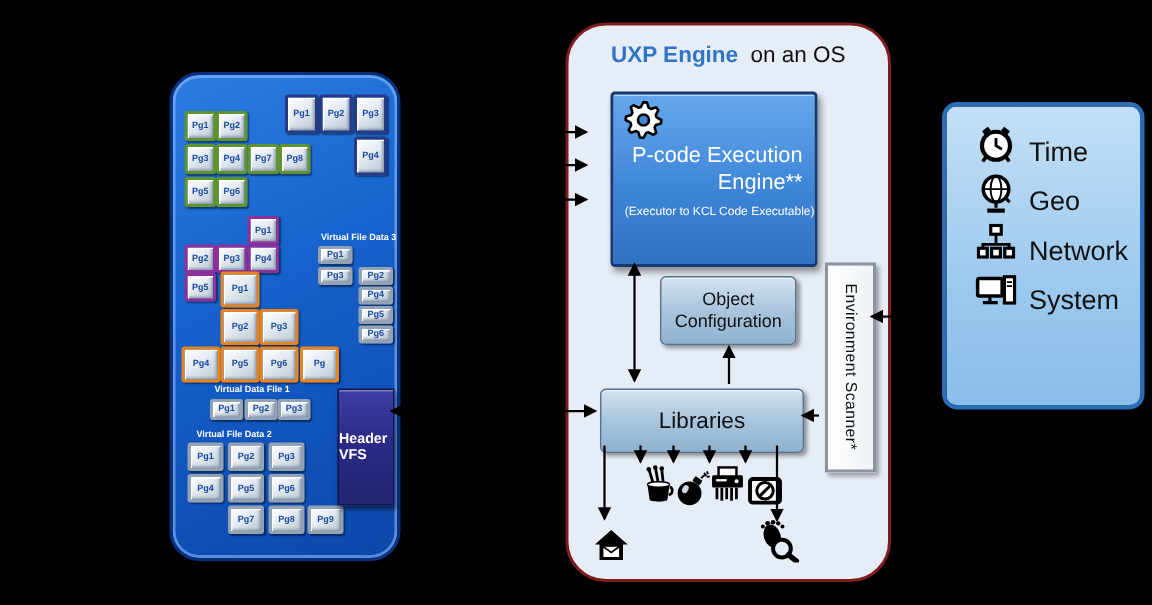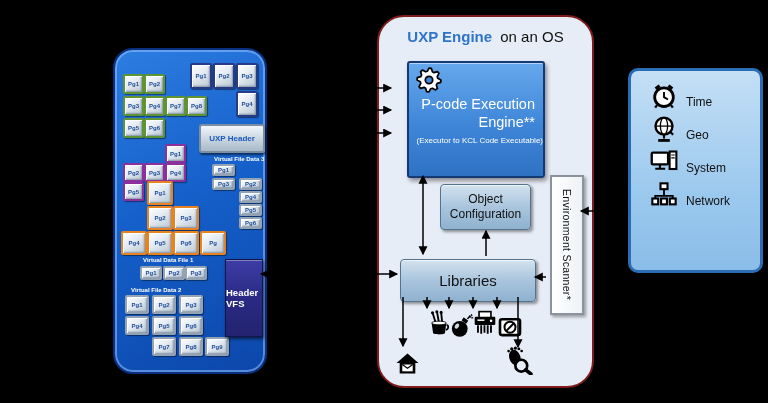--- a/index.html
+++ b/index.html
@@ -72,21 +72,21 @@
     background:linear-gradient(180deg,#c4dff5 0%,#9cc9ee 60%,#8abde8 100%);
     border:3px solid #2a6db5;box-shadow:2px 3px 6px rgba(0,0,0,.7);box-sizing:border-box;}
   #env-header{margin:8px 8px 0;height:44px;border-radius:9px;
     background:linear-gradient(180deg,#4b90e0 0%,#1255b8 50%,#0a3f9a 100%);
     border:2px solid #082f72;box-shadow:inset 0 1px 0 rgba(255,255,255,.45), 1px 2px 3px rgba(0,0,0,.5);
     display:flex;align-items:center;justify-content:center;text-align:center;
     font-size:12.5px;font-weight:bold;color:#fff;line-height:1.25;padding:0 6px;box-sizing:border-box;}
   #env-items{margin:8px 0 0 18px;}
   .env-item{display:flex;align-items:center;height:33px;}
   .env-item .ic{width:30px;height:28px;flex:0 0 30px;display:flex;align-items:center;justify-content:center;}
-  .env-item .lb{margin-left:7px;font-size:12px;color:#111;margin-top:12px;}
+  .env-item .lb{margin-left:7px;font-size:18px;color:#111;margin-top:12px;}
 
   #arrows{position:absolute;left:0;top:0;width:768px;height:403px;pointer-events:none;}
 </style>
 </head>
 <body>
 
 <div id="canvas">
 
 
   <div id="vfs-box">
@@ -127,21 +127,20 @@
         <div class="tile" style="left: 10px; top: 245px; width: 20px; height: 15px; border: 2px solid rgb(147, 163, 179);">Pg1</div>
         <div class="tile" style="left: 37px; top: 245px; width: 20px; height: 15px; border: 2px solid rgb(147, 163, 179);">Pg2</div>
         <div class="tile" style="left: 64px; top: 245px; width: 20px; height: 15px; border: 2px solid rgb(147, 163, 179);">Pg3</div>
         <div class="tile" style="left: 10px; top: 266px; width: 20px; height: 15px; border: 2px solid rgb(147, 163, 179);">Pg4</div>
         <div class="tile" style="left: 37px; top: 266px; width: 20px; height: 15px; border: 2px solid rgb(147, 163, 179);">Pg5</div>
         <div class="tile" style="left: 64px; top: 266px; width: 20px; height: 15px; border: 2px solid rgb(147, 163, 179);">Pg6</div>
         <div class="tile" style="left: 37px; top: 287px; width: 20px; height: 15px; border: 2px solid rgb(147, 163, 179);">Pg7</div>
         <div class="tile" style="left: 64px; top: 287px; width: 20px; height: 15px; border: 2px solid rgb(147, 163, 179);">Pg8</div>
         <div class="tile" style="left: 90px; top: 287px; width: 20px; height: 15px; border: 2px solid rgb(147, 163, 179);">Pg9</div>
       </div>
-    <div id="uxp-header-box">UXP Header</div>
     <div id="file-labels">
         <div class="file-label" style="left: 99px; top: 106px;">Virtual File Data 3</div>
         <div class="file-label" style="left: 28px; top: 207px;">Virtual Data File 1</div>
         <div class="file-label" style="left: 16px; top: 237px;">Virtual File Data 2</div>
       </div>
     <div id="header-vfs">Header VFS</div>
   </div>
 
   <div id="engine-panel">
     <div class="panel-title">
@@ -229,39 +228,39 @@
               <path d="M17.5 14.5l2.3 2.5" stroke="#000" stroke-width="1.8"></path>
               <path d="M12 16.8v3.4" stroke="#000" stroke-width="1.8"></path>
               <path d="M7 21.8h10" stroke="#000" stroke-width="2.4"></path>
             </svg>
           </span>
           <span class="lb">Geo</span>
         </div>
         <div class="env-item">
           <span class="ic">
             <svg width="28" height="28" viewBox="0 0 24 24">
-              <rect x="1.5" y="4" width="14" height="10" rx="1" fill="#fff" stroke="#000" stroke-width="2"></rect>
-              <path d="M8.5 14v3.2M4.5 17.8h8.5" stroke="#000" stroke-width="1.8"></path>
-              <rect x="16.8" y="3" width="5.8" height="15" fill="#fff" stroke="#000" stroke-width="1.8"></rect>
-              <path d="M18.2 6h3M18.2 8.4h3" stroke="#000" stroke-width="1"></path>
-            </svg>
-          </span>
-          <span class="lb">System</span>
-        </div>
-        <div class="env-item">
-          <span class="ic">
-            <svg width="28" height="28" viewBox="0 0 24 24">
               <rect x="9" y="2" width="6" height="5" fill="#fff" stroke="#000" stroke-width="1.8"></rect>
               <path d="M12 7v4M12 11v2M4.5 15v-2.2h15V15" stroke="#000" stroke-width="1.6" fill="none"></path>
               <rect x="2" y="15" width="5" height="5" fill="#fff" stroke="#000" stroke-width="1.8"></rect>
               <rect x="9.5" y="15" width="5" height="5" fill="#fff" stroke="#000" stroke-width="1.8"></rect>
               <rect x="17" y="15" width="5" height="5" fill="#fff" stroke="#000" stroke-width="1.8"></rect>
             </svg>
           </span>
           <span class="lb">Network</span>
+        </div>
+        <div class="env-item">
+          <span class="ic">
+            <svg width="28" height="28" viewBox="0 0 24 24">
+              <rect x="1.5" y="4" width="14" height="10" rx="1" fill="#fff" stroke="#000" stroke-width="2"></rect>
+              <path d="M8.5 14v3.2M4.5 17.8h8.5" stroke="#000" stroke-width="1.8"></path>
+              <rect x="16.8" y="3" width="5.8" height="15" fill="#fff" stroke="#000" stroke-width="1.8"></rect>
+              <path d="M18.2 6h3M18.2 8.4h3" stroke="#000" stroke-width="1"></path>
+            </svg>
+          </span>
+          <span class="lb">System</span>
         </div>
       </div>
   </div>
 
   <svg id="arrows" viewBox="0 0 768 403">
     <defs>
       <marker id="ah" markerWidth="7" markerHeight="7" refX="5.2" refY="3" orient="auto">
           <path d="M0 0L6 3L0 6Z" fill="#000"></path>
         </marker>
       <marker id="ahs" markerWidth="7" markerHeight="7" refX="0.8" refY="3" orient="auto">

